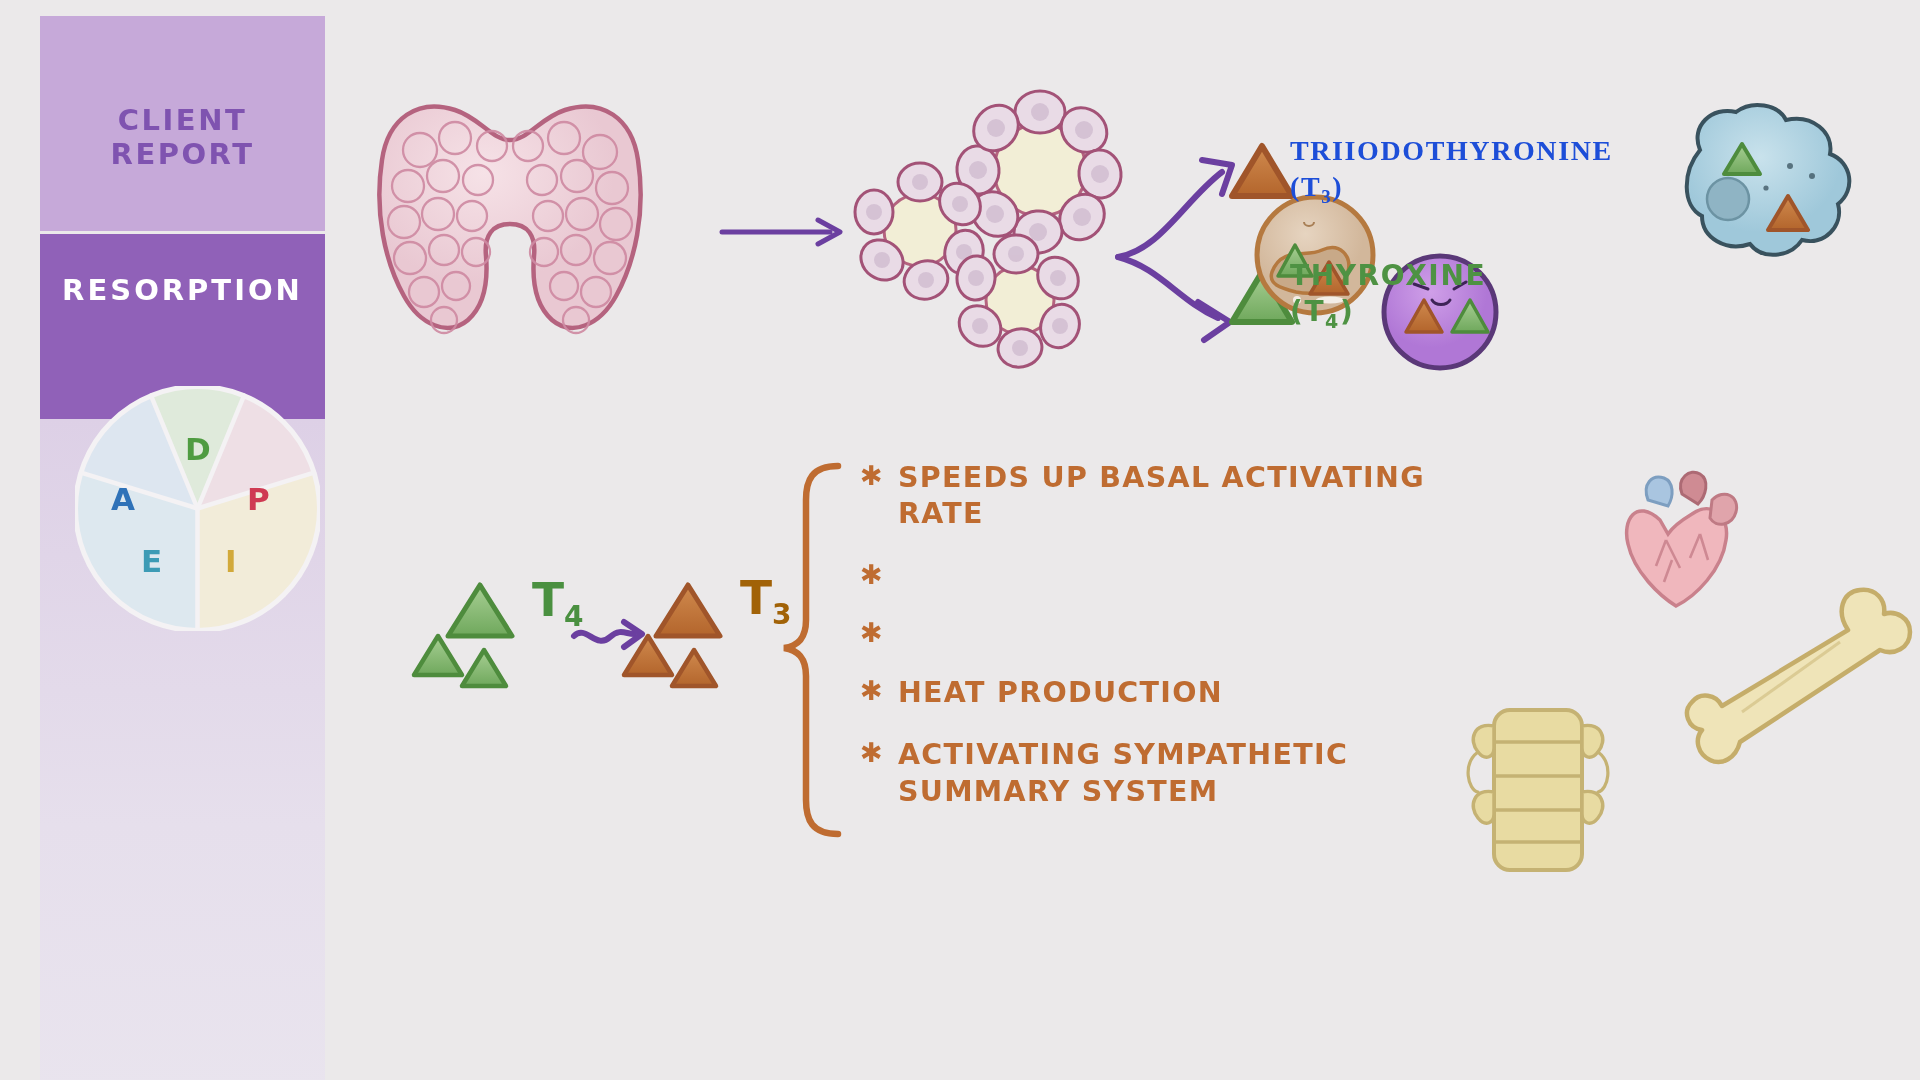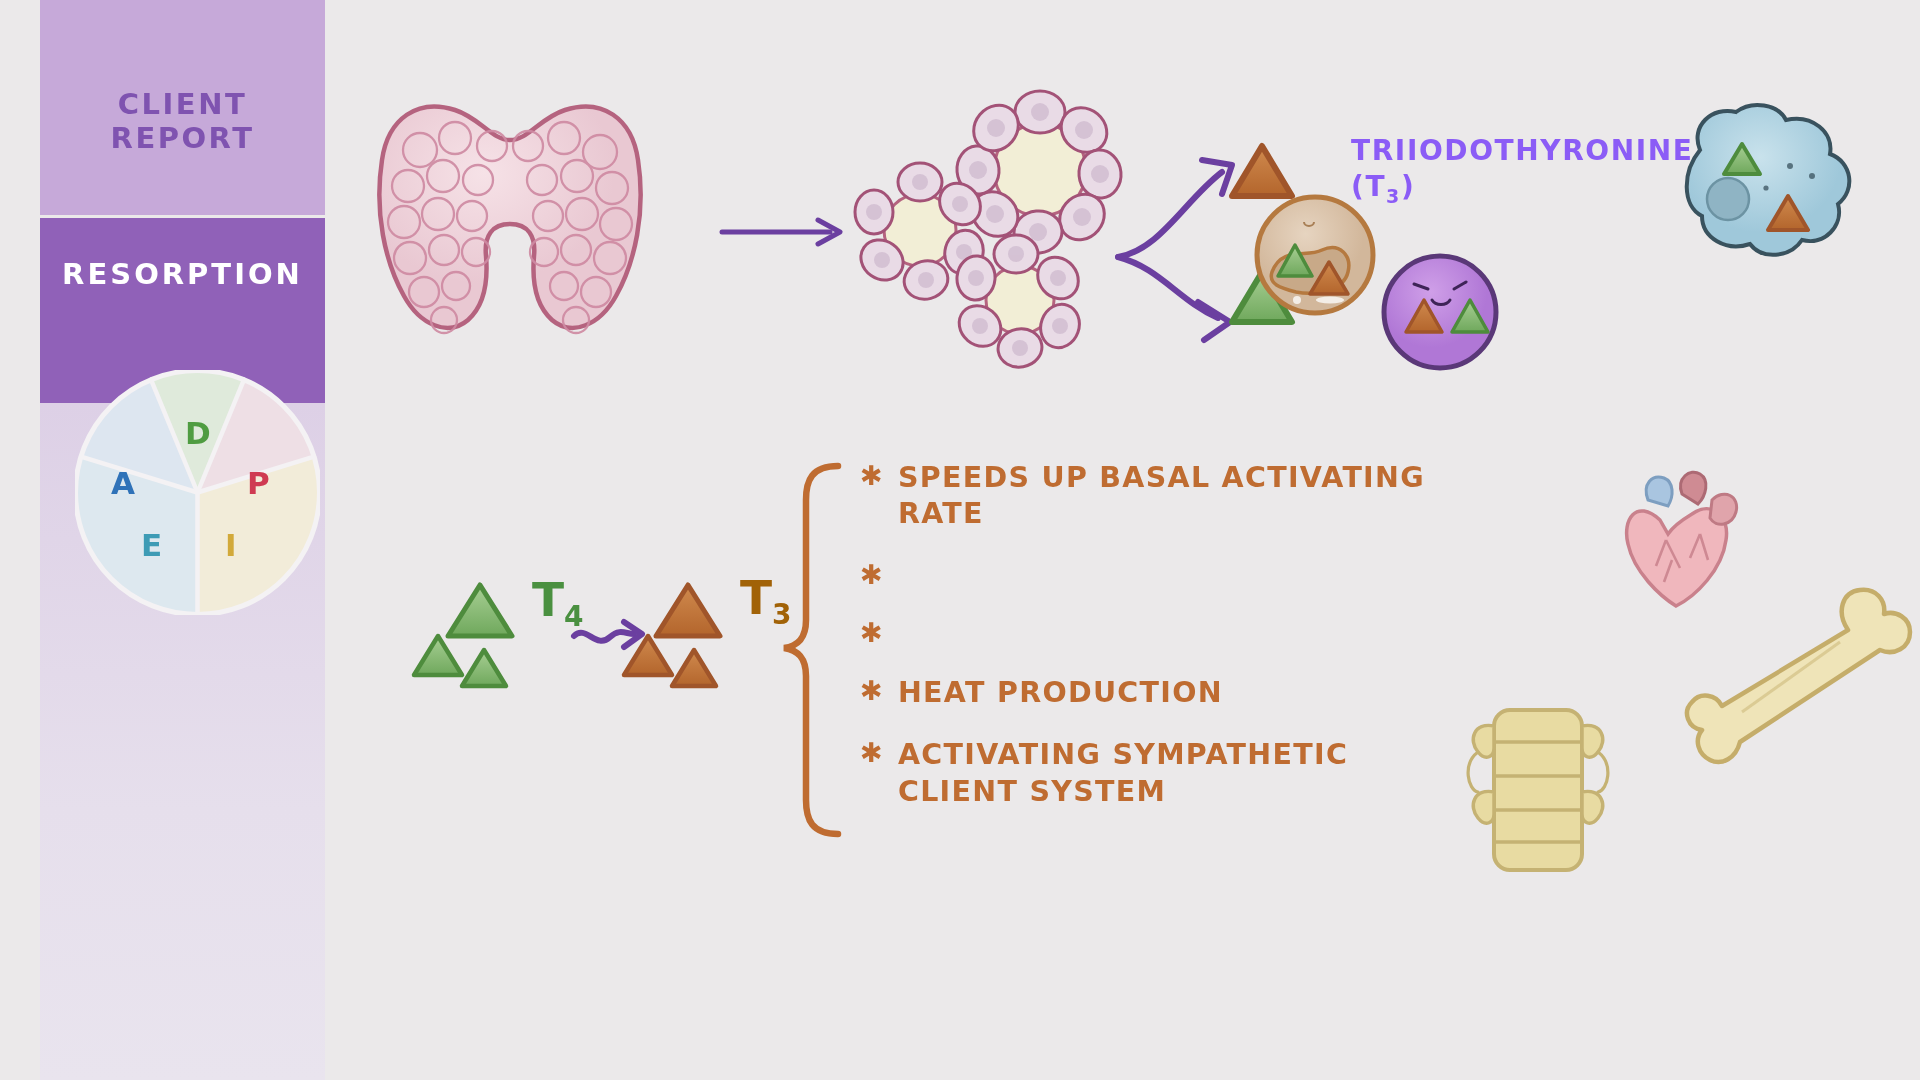--- a/index.html
+++ b/index.html
@@ -5,21 +5,21 @@
   * { margin:0; padding:0; box-sizing:border-box; }
   html,body {
     width:1920px; height:1080px;
     background:#ebe9ea;
     font-family:"DejaVu Sans", sans-serif;
     overflow:hidden;
   }
   #stage { position:relative; width:1920px; height:1080px; background:#ebe9ea; }
 
   
-  .sidebar { position:absolute; left:40px; top:0; width:285px; height:936px; }
+  .sidebar { position:absolute; left:40px; top:16px; width:285px; height:936px; }
   .sb-band { position:absolute; left:0; width:285px; }
   .sb-client { top:0; height:215px; background:#c6a9d9; }
   .sb-path   { top:218px; height:185px; background:#9061b8; }
   .sb-summary{ top:403px; height:677px;
                background:linear-gradient(180deg,#ddd0e6 0%,#e6dfec 60%,#e9e4ee 100%); }
 
   .sb-title {
     position:absolute; left:0; width:285px; text-align:center;
     font-family:"DejaVu Sans", sans-serif; font-weight:bold;
     letter-spacing:2.5px; line-height:1.16;
@@ -39,21 +39,21 @@
   .wl-d { left:110px; top:45px;  color:#4f9c41; }
   .wl-p { left:172px; top:95px;  color:#cf3a52; }
   .wl-i { left:150px; top:157px; color:#d2a93a; }
   .wl-e { left:66px;  top:157px; color:#3d9bb5; }
 
   
   .hormone-label {
     position:absolute; font-family:"DejaVu Sans", sans-serif;
     font-weight:bold; font-size:28px; letter-spacing:1.6px; line-height:1.30;
   }
-  .hl-t3 { left:1351px; top:133px; color:#8b5cf6; }
+  .hl-t3 { left:1290px; top:133px; color:#1d4ed8;font-family:Liberation Serif, serif; }
   .hl-t4 { left:1290px; top:258px; color:#4e9243; }
   .sub { font-size:19px; vertical-align:sub; }
 
   
   .effects { position:absolute; left:860px; top:460px; width:640px; }
   .eff-row {
     display:flex; align-items:flex-start; gap:14px;
     margin-bottom:26px;
     color:#bf6c31; font-family:"DejaVu Sans", sans-serif;
     font-weight:bold; font-size:28.5px; letter-spacing:1.3px; line-height:1.28;
@@ -380,20 +380,24 @@
         <path d="M1840,642 L1742,712"></path>
       </g>
     </g>
   </svg>
 
   <div class="hormone-label hl-t3">
     <span>TRIIODOTHYRONINE</span><br>
     (<span>T</span><span class="sub">3</span>)
   </div>
 
+  <div class="hormone-label hl-t4">
+    <span>THYROXINE</span><br>
+    (<span>T</span><span class="sub">4</span>)
+  </div>
 
   <div class="big-sym sym-t4">
     <span>T</span><span class="sym-sub">4</span>
   </div>
   <div class="big-sym sym-t3">
     <span>T</span><span class="sym-sub">3</span>
   </div>
 
   <div class="effects">
     <div class="eff-row">
@@ -406,17 +410,17 @@
     <div class="eff-row">
       <span class="eff-star">✱</span>
     </div>
     <div class="eff-row">
       <span class="eff-star">✱</span>
       <span class="eff-text">HEAT PRODUCTION</span>
     </div>
     <div class="eff-row">
       <span class="eff-star">✱</span>
       <span class="eff-text">ACTIVATING SYMPATHETIC
-CLIENT SYSTEM</span>
+SUMMARY SYSTEM</span>
     </div>
   </div>
 
 </div>
 
 </body></html>

